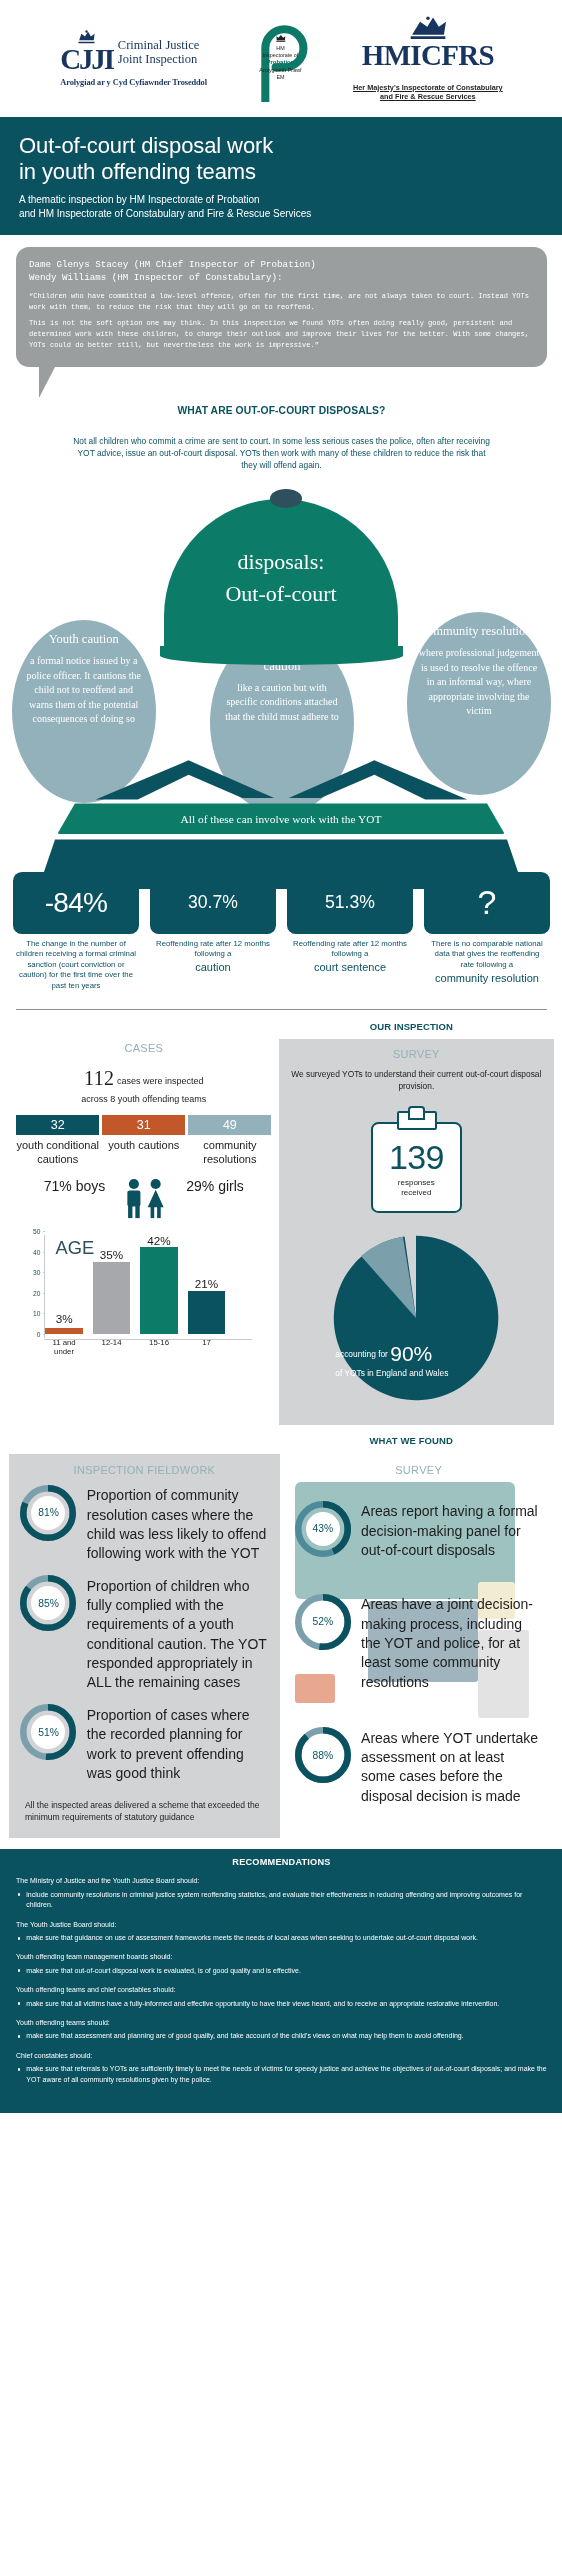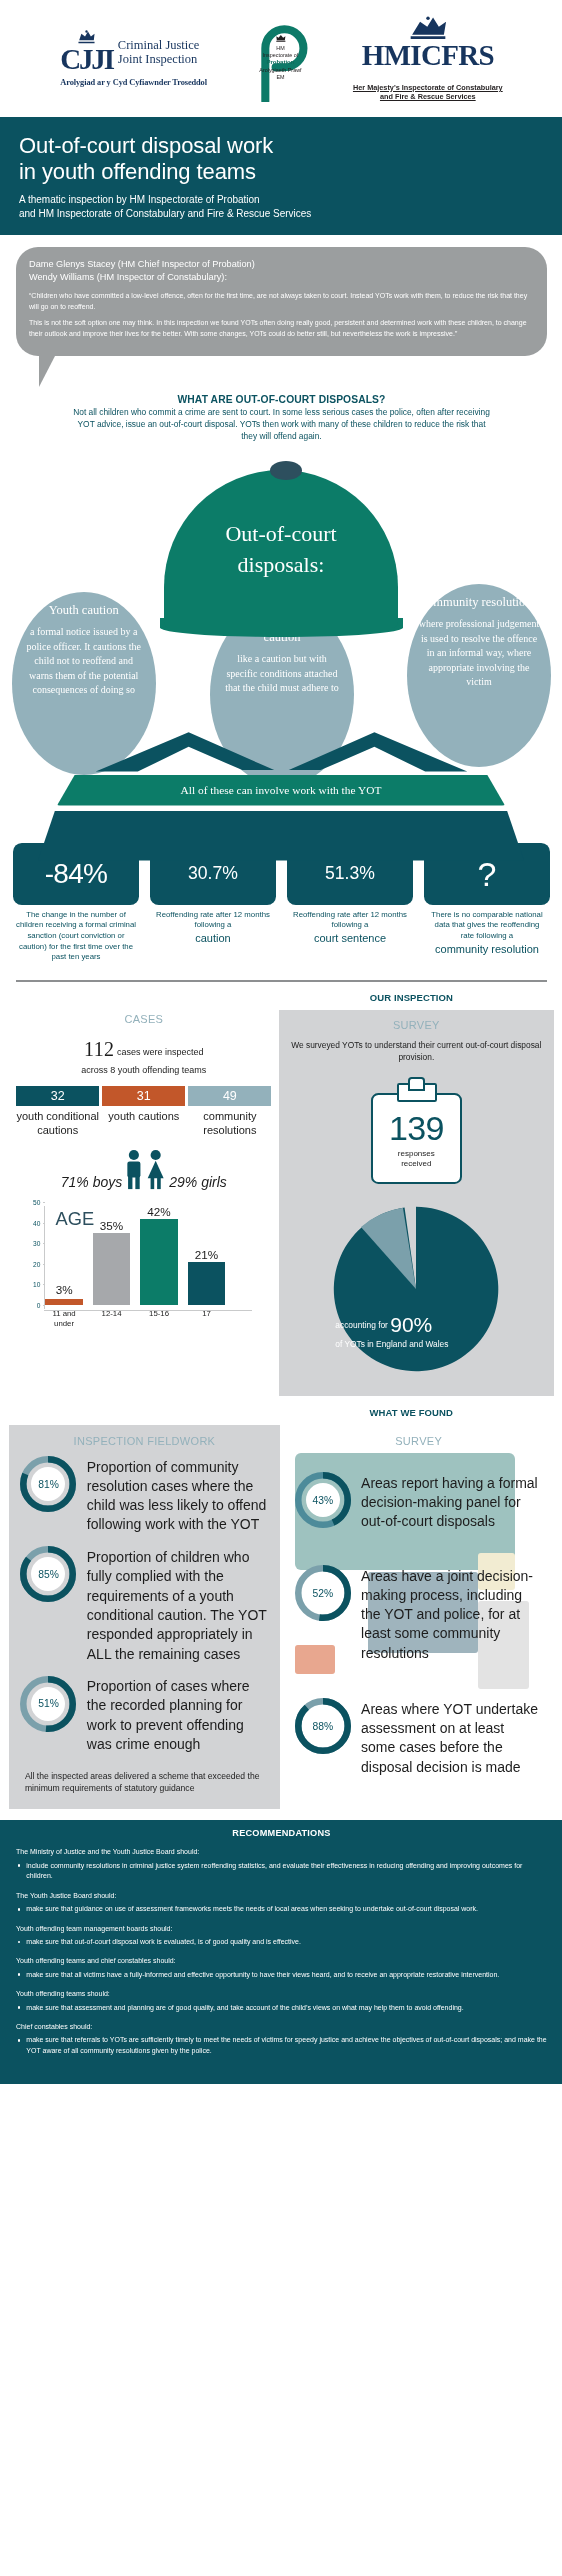--- a/index.html
+++ b/index.html
@@ -62,38 +62,38 @@
   
   .title-band { background: #0b5260; color: #fff; padding: 16px 19px 14.7px 19px; }
   .title-band h1 {
     font-size: 22px; font-weight: 400; line-height: 1.18; letter-spacing: -0.1px;
   }
   .title-band .sub { margin-top: 8px; font-size: 10px; line-height: 1.38; }
 
   
   .quote-wrap { padding: 11.7px 16px 0 16px; position: relative; }
   .bubble {
-    background: #9b9e9f; color: #ffffff; border-radius: 22px;
-    padding: 11px 13px 11.7px 13px; position: relative;
+    background: #9b9e9f; color: #ffffff; border-radius: 13px;
+    padding: 11px 13px 11.7px 13px; position: relative; font-family: Liberation Mono, monospace;
   }
   .bubble .names { font-size: 9.2px; line-height: 1.45; margin-bottom: 6.6px; }
   .bubble p { font-size: 7px; line-height: 1.55; margin-bottom: 5.1px; }
   .bubble p:last-child { margin-bottom: 0; }
   .bubble-tail {
     position: absolute; left: 23.4px; bottom: -31px;
     width: 0; height: 0;
     border-left: 16px solid #9b9e9f;
     border-bottom: 31px solid transparent;
   }
 
   
   .oocd-intro { text-align: center; padding: 38px 73px 0 73px; }
   .oocd-intro h2 {
     font-size: 10.3px; color: #0b5260; font-weight: 700; letter-spacing: 0.1px;
-    margin-bottom: 2px;
+    margin-bottom: 20px;
   }
   .oocd-intro p { font-size: 8.4px; color: #0b5260; line-height: 1.42; }
 
   
   .helmet-zone { position: relative; height: 388px; margin-top: 4.4px; }
   .helmet { position: absolute; left: 164px; top: 13px; width: 234px; height: 183px; }
   .helmet-knob {
     position: absolute; left: 106px; top: 0; width: 32px; height: 19px;
     background: #2d4f5e; border-radius: 50%;
   }
@@ -180,23 +180,22 @@
   }
   .case-bars { display: flex; gap: 2.9px; margin-top: 8.8px; }
   .case-bar { flex: 1; text-align: center; }
   .case-bar .bar {
     height: 20px; color: #fff; font-size: 12.5px;
     display: flex; align-items: center; justify-content: center;
   }
   .case-bar .lbl { font-size: 11px; color: #1d1d1d; line-height: 1.3; padding-top: 2.9px; }
 
   .gender {
-    display: flex; align-items: flex-end; justify-content: center; gap: 1px;
+    display: flex; align-items: flex-start; justify-content: center; gap: 18px;
     margin-top: 11.7px;
-    font-style: italic;
   }
   .gender .g-txt { font-size: 14px; color: #1d1d1d; }
 
   
   .age-chart { position: relative; height: 128px; margin: 11.7px 4.4px 0 4.4px; }
   .age-plot { position: absolute; left: 25px; right: 42px; top: 4.4px; bottom: 25px; }
   .age-axis { position: absolute; left: 0; top: 0; width: 25px; height: 103px; }
   .age-axis span {
     position: absolute; right: 5.1px; font-size: 6.6px; color: #0b5260;
     transform: translateY(-50%);
@@ -394,22 +393,22 @@
     <div class="circle c3">
       <div class="ctitle">community resolutions</div>
       <div class="cbody">where professional judgement is used to resolve the offence in an informal way, where appropriate involving the victim</div>
     </div>
 
     <div class="helmet">
       <div class="helmet-brim"></div>
       <div class="helmet-dome"></div>
       <div class="helmet-knob"></div>
       <div class="helmet-label">
+        <div>disposals:</div>
         <div>Out-of-court</div>
-        <div>disposals:</div>
       </div>
     </div>
 
     <svg class="chevrons" viewBox="0 0 512 62">
       <path d="M0 60 L128 6 L246 58 L202 58 L128 26 L58 60 Z" fill="#0b5260"></path>
       <path d="M266 58 L384 6 L512 60 L454 60 L384 26 L310 58 Z" fill="#0b5260"></path>
     </svg>
 
     <div class="band-green">
       <span>All of these can involve work with the YOT</span>
@@ -613,21 +612,21 @@
       </div>
 
       <div class="donut-row">
         <div class="donut">
           <svg viewBox="0 0 36 36" width="56" height="56">
             <circle cx="18" cy="18" r="15.9" fill="none" stroke="#7ba0ab" stroke-width="4.2"></circle>
             <circle cx="18" cy="18" r="15.9" fill="none" stroke="#0b5260" stroke-width="4.2" stroke-dasharray="51 49" transform="rotate(-90 18 18)"></circle>
           </svg>
           <div class="hole">51%</div>
         </div>
-        <div class="dtxt">Proportion of cases where the recorded planning for work to prevent offending was crime enough</div>
+        <div class="dtxt">Proportion of cases where the recorded planning for work to prevent offending was good think</div>
       </div>
 
       <div class="found-note">All the inspected areas delivered a scheme that exceeded the minimum requirements of statutory guidance</div>
     </div>
 
     <div class="found-right">
       <div class="survey-box-bg"></div>
       <div class="deco" style="left:88px; top:147px; width:110px; height:81px; background:#9fb4bd;"></div>
       <div class="deco" style="left:198px; top:128px; width:37px; height:37px; background:#f2ecd2;"></div>
       <div class="deco" style="left:14.7px; top:220px; width:40px; height:29px; background:#e8a78f;"></div>

